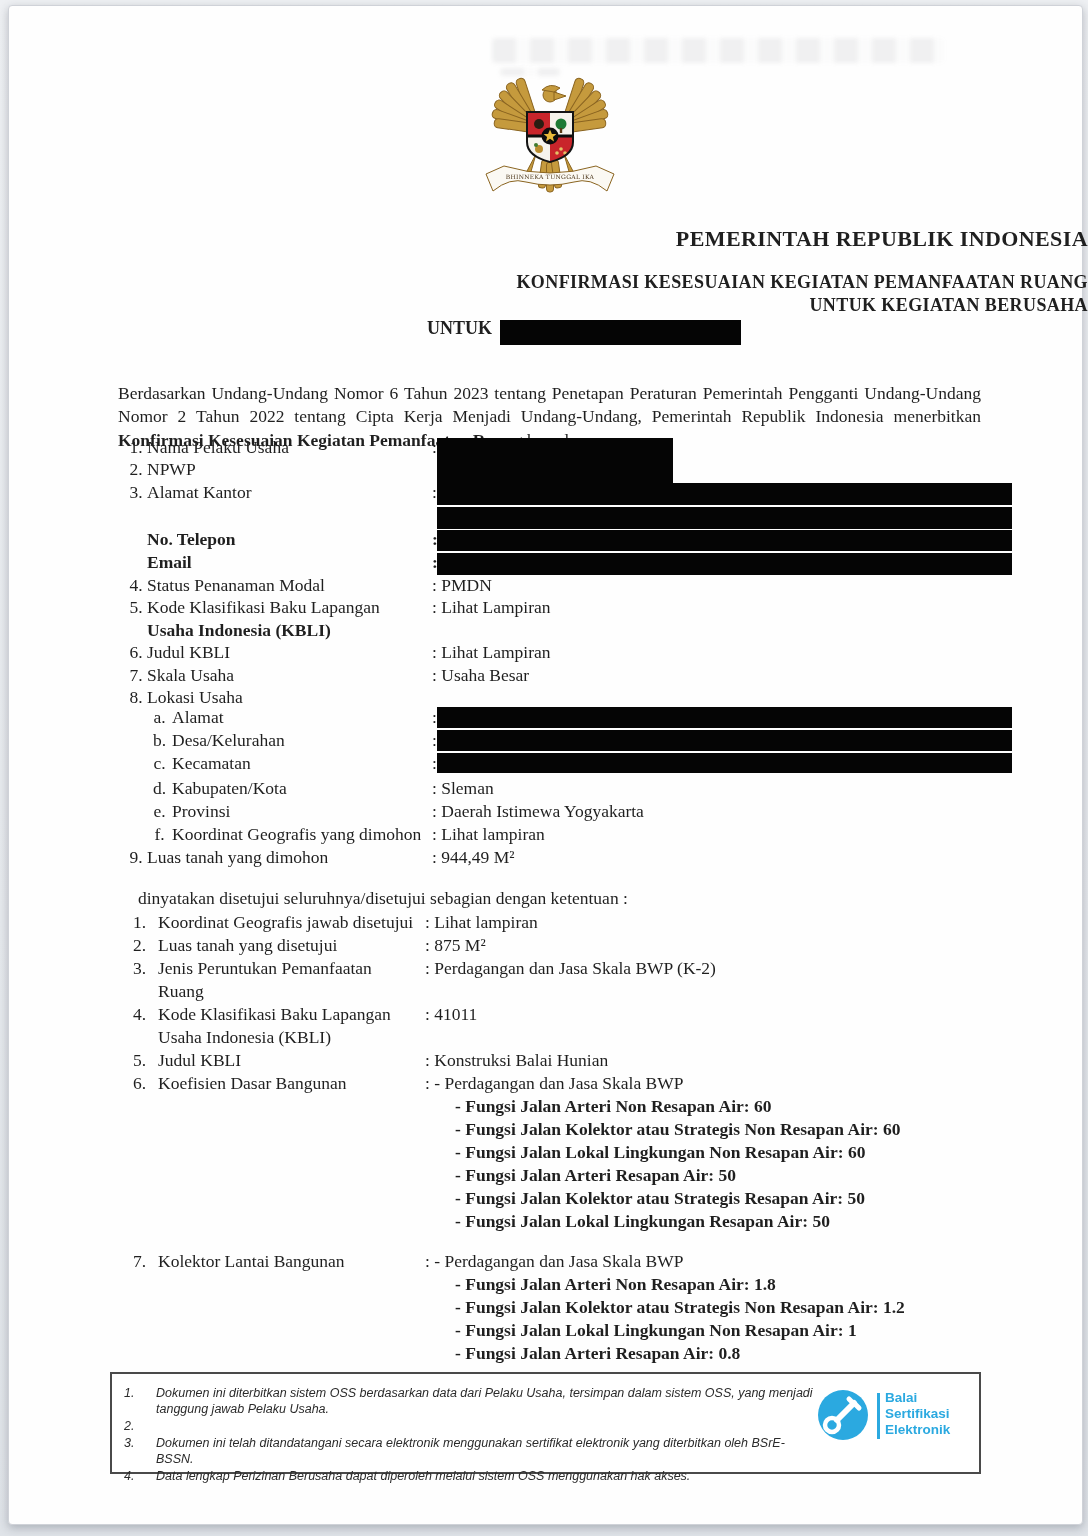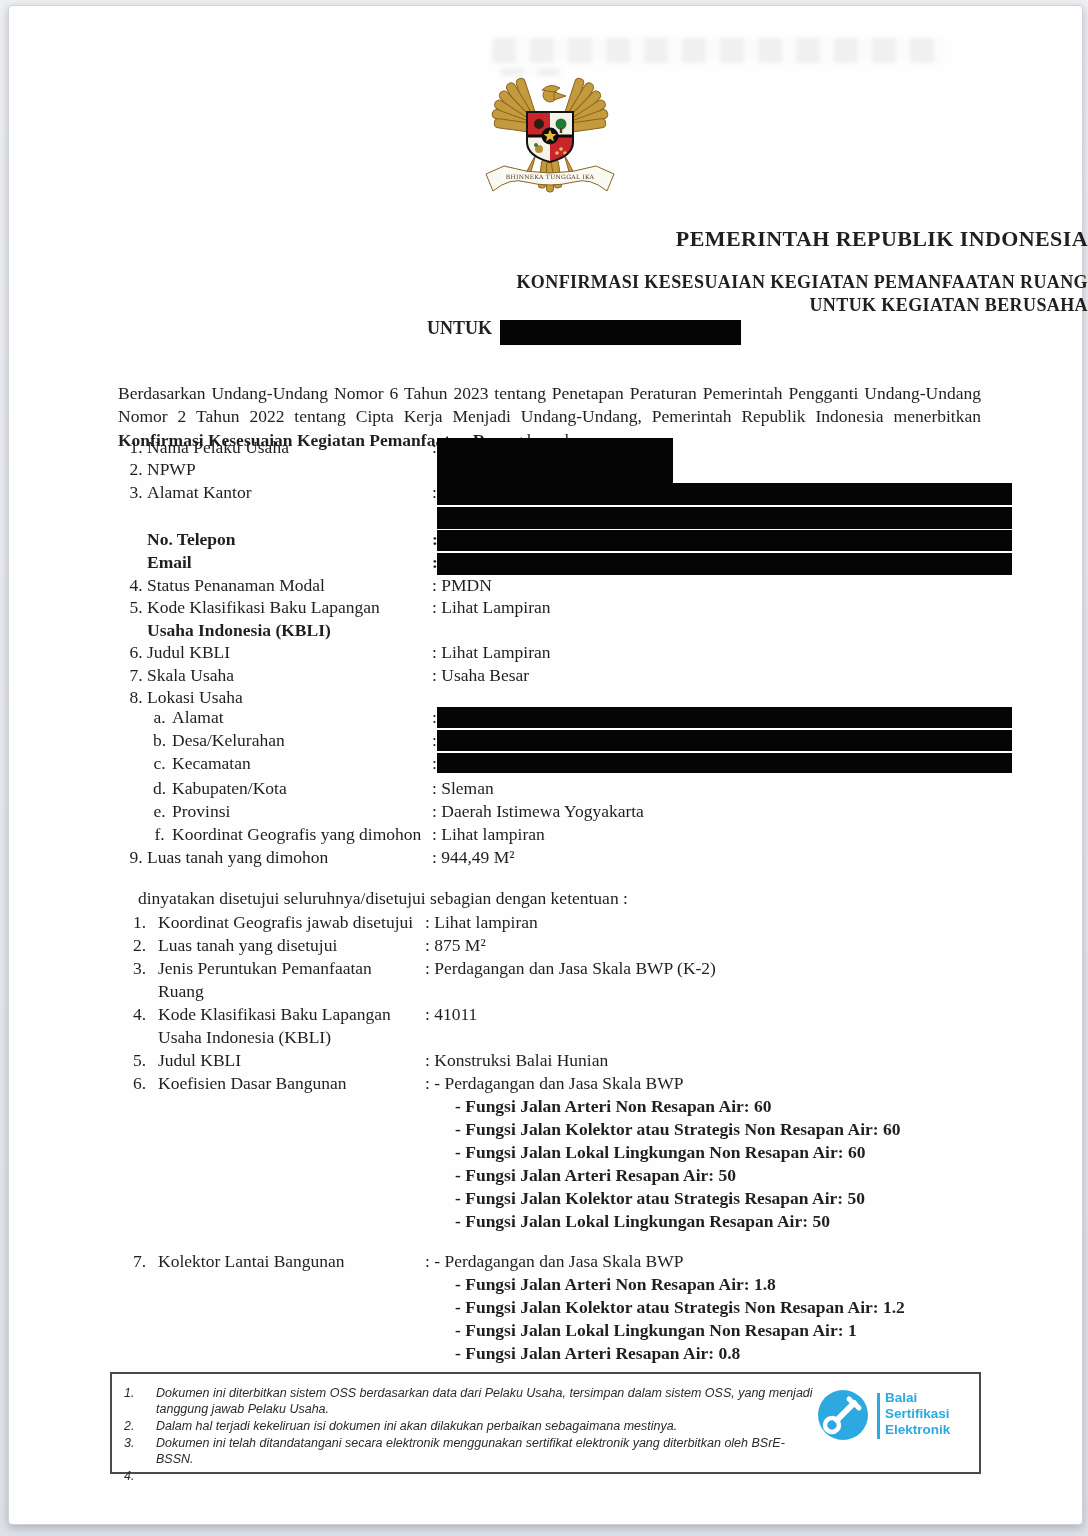--- a/index.html
+++ b/index.html
@@ -175,28 +175,28 @@
 <div class="bullet" style="top:1343px">- Fungsi Jalan Arteri Resapan Air: 0.8</div>
 
 <div class="fbox">
   <div class="notes">
     <div class="note">
         <span class="nn">1.</span>
         <span>Dokumen ini diterbitkan sistem OSS berdasarkan data dari Pelaku Usaha, tersimpan dalam sistem OSS, yang menjadi tanggung jawab Pelaku Usaha.</span>
       </div>
     <div class="note">
         <span class="nn">2.</span>
-        <span>Dalam hal terjadi kekeliruan isi dokumen ini akan dilakukan perbaikan sebagaimana mestinya.</span>
       </div>
     <div class="note">
         <span class="nn">3.</span>
         <span>Dokumen ini telah ditandatangani secara elektronik menggunakan sertifikat elektronik yang diterbitkan oleh BSrE-BSSN.</span>
       </div>
     <div class="note">
         <span class="nn">4.</span>
+        <span>Data lengkap Perizinan Berusaha dapat diperoleh melalui sistem OSS menggunakan hak akses.</span>
       </div>
   </div>
 </div>
 
 <svg class="abs" style="left:816px;top:1388px;" width="54" height="54" viewBox="0 0 54 54">
   <circle cx="27" cy="27" r="25" fill="#2ba9e0"></circle>
   <g stroke="#ffffff" fill="none" stroke-linecap="round">
     <circle cx="16" cy="37" r="7" stroke-width="4.5"></circle>
     <line x1="21" y1="32" x2="38" y2="15" stroke-width="6"></line>
     <line x1="38" y1="15" x2="43" y2="20" stroke-width="5"></line>

